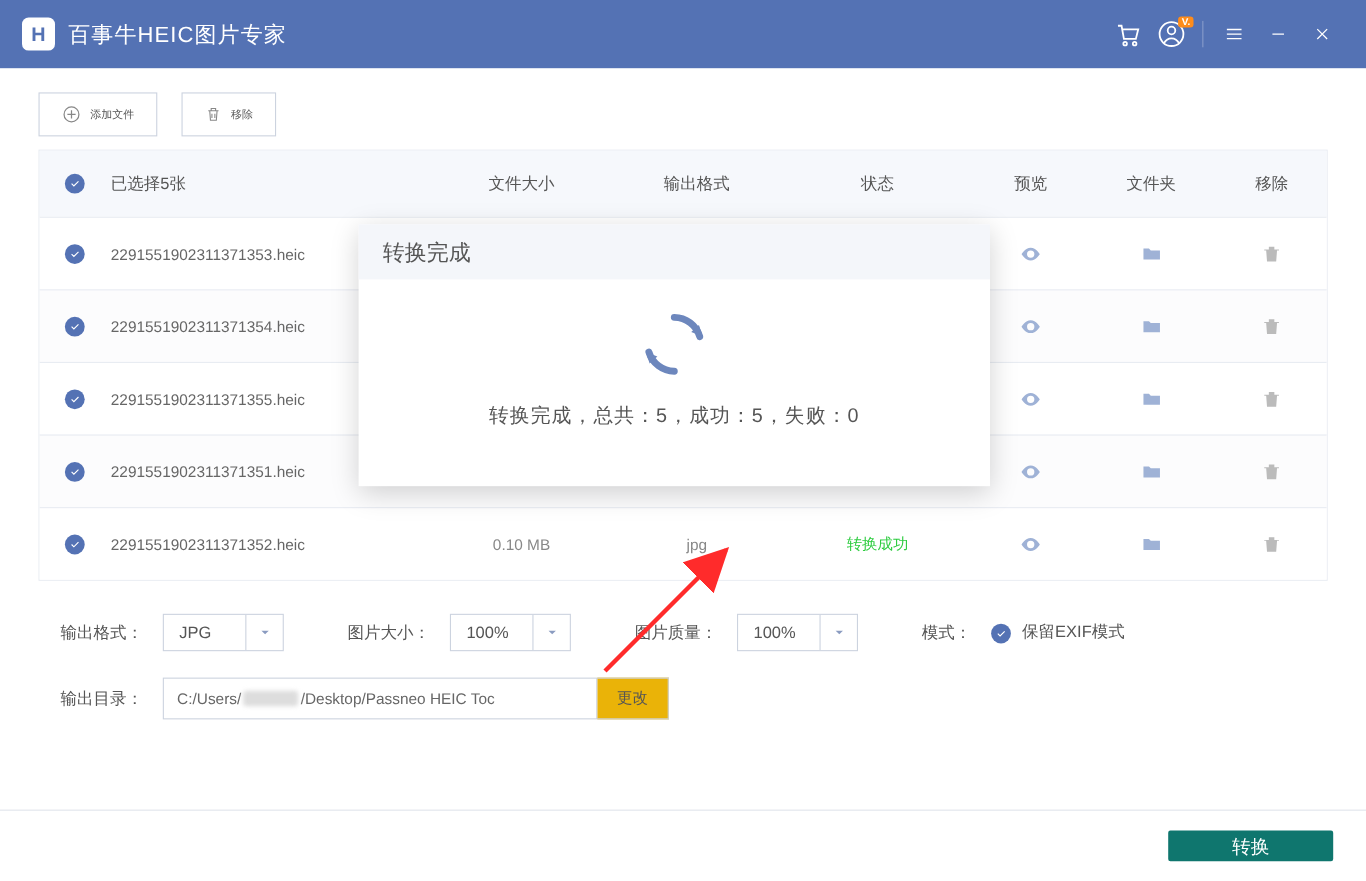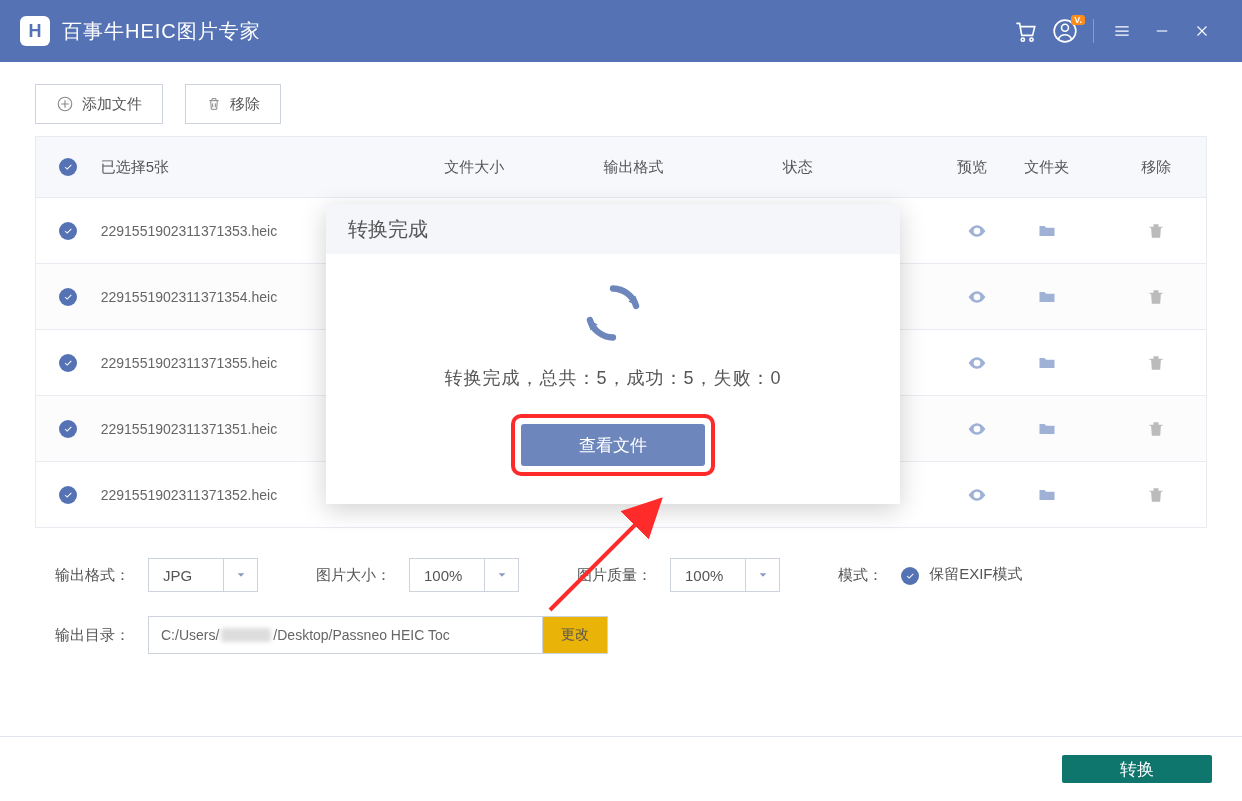--- a/index.html
+++ b/index.html
@@ -10,34 +10,34 @@
 .logo-badge { width:30px; height:30px; background:#fff; border-radius:6px; display:flex; align-items:center; justify-content:center; color:#5472b4; font-weight:bold; font-size:18px; margin-right:12px; }
 .app-title { font-size:20px; font-weight:400; letter-spacing:1px; }
 .title-spacer { flex:1; }
 .title-icon { width:40px; height:40px; display:flex; align-items:center; justify-content:center; cursor:pointer; position:relative; }
 .title-icon svg { stroke:#fff; fill:none; stroke-width:1.5; }
 .badge-vip { position:absolute; top:4px; right:0px; background:#ff8c1a; color:#fff; font-size:9px; padding:0 3px; border-radius:3px; font-weight:bold; }
 .title-divider { width:1px; height:24px; background:rgba(255,255,255,0.3); margin:0 8px; }
 
 
 .toolbar { padding:22px 35px 12px; display:flex; gap:22px; }
-.tool-btn { height:40px; padding:12px 20px; border:1px solid #ccd3df; background:#fff; display:flex; align-items:center; gap:8px; cursor:pointer; color:#555; font-size:15px; }
+.tool-btn { height:40px; padding:12px 20px; border:1px solid #ccd3df; background:#fff; display:flex; align-items:center; gap:8px; cursor:pointer; color:#555; font-size:10px; }
 .tool-btn svg { stroke:#888; fill:none; stroke-width:1.5; }
 
 
 .table-wrap { margin:0 35px; border:1px solid #e8ecf2; }
 .thead { height:60px; background:#f6f8fc; display:flex; align-items:center; font-size:15px; color:#555; }
 .trow { height:66px; display:flex; align-items:center; border-top:1px solid #e8ecf2; background:#fff; }
 .trow:nth-child(odd){ background:#fcfcfd; }
 .col-check { width:65px; display:flex; justify-content:center; }
 .col-name { width:290px; }
 .col-size { width:170px; text-align:center; }
 .col-fmt { width:150px; text-align:center; }
 .col-status { width:180px; text-align:center; }
-.col-preview { width:100px; text-align:right; }
+.col-preview { width:100px; text-align:center; }
 .col-folder { width:120px; text-align:center; }
 .col-remove { width:100px; text-align:center; }
 .check-circle { width:18px; height:18px; border-radius:50%; background:#5472b4; display:flex; align-items:center; justify-content:center; }
 .check-circle svg { stroke:#fff; stroke-width:2.5; fill:none; }
 .cell-name { color:#666; font-size:14px; }
 .cell-size { color:#888; font-size:14px; }
 .cell-fmt { color:#888; font-size:14px; }
 .cell-status-success { color:#2ecc40; font-size:14px; }
 .icon-cell svg { fill:#9fb2d6; width:20px; height:20px; vertical-align:middle; }
 .icon-cell.trash svg { fill:#bbb; }
@@ -330,23 +330,20 @@
     <div class="spinner">
       <svg viewBox="0 0 100 100">
         <path d="M 50 15 A 35 35 0 0 1 83 40" fill="none" stroke="#6d87bd" stroke-width="9" stroke-linecap="round"></path>
         <path d="M 72 34 L 87 40 L 82 25 Z" fill="#6d87bd"></path>
         <path d="M 50 85 A 35 35 0 0 1 17 60" fill="none" stroke="#6d87bd" stroke-width="9" stroke-linecap="round"></path>
         <path d="M 28 66 L 13 60 L 18 75 Z" fill="#6d87bd"></path>
       </svg>
     </div>
     <div class="modal-text">转换完成，总共：5，成功：5，失败：0</div>
     <div class="modal-btns">
-      <div class="highlight-box">
-        <button class="m-btn">查看文件</button>
-      </div>
     </div>
   </div>
 </div>
 
 <div class="arrow-anno">
   <svg viewBox="0 0 200 130">
     <defs>
         <marker id="ah" markerWidth="12" markerHeight="12" refX="9" refY="5" orient="auto">
           <path d="M0 0 L10 5 L0 10 Z" fill="#ff2b2b"></path>
         </marker>

